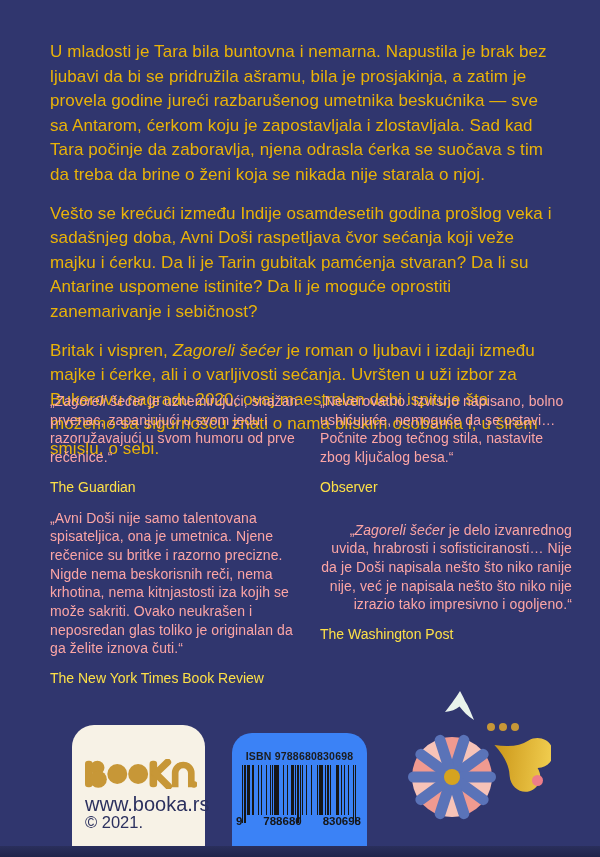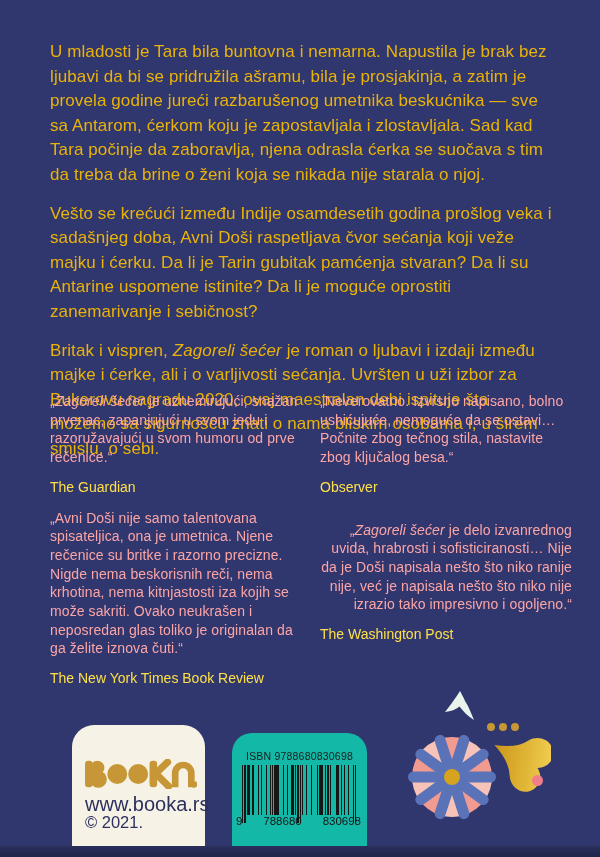--- a/index.html
+++ b/index.html
@@ -39,21 +39,21 @@
   .booka-box{
     position:absolute;left:72px;top:725px;width:133px;height:122px;
     background:#f7f2e6;border-radius:22px 22px 0 0;
     color:#2c315f;
   }
   .booka-logo{position:absolute;left:13px;top:34px;}
   .booka-web{position:absolute;left:13px;top:68px;font-size:20px;margin:0;}
   .booka-copy{position:absolute;left:13px;top:88px;font-size:16.5px;margin:0;}
   .isbn-box{
     position:absolute;left:232px;top:733px;width:135px;height:114px;
-    background:#14b8a6;border-radius:20px 20px 0 0;
+    background:#3b82f6;border-radius:20px 20px 0 0;font-weight:bold;
   }
   .isbn-label{
     margin:0;position:absolute;top:17px;left:0;right:0;
     text-align:center;font-size:10.5px;color:#1c1c1c;letter-spacing:.2px;
   }
   .bars{
     position:absolute;left:10px;top:32px;width:115px;height:64px;
     display:flex;align-items:flex-start;
   }
   .bc-m{width:1.21px;height:50px;flex:0 0 auto;}

